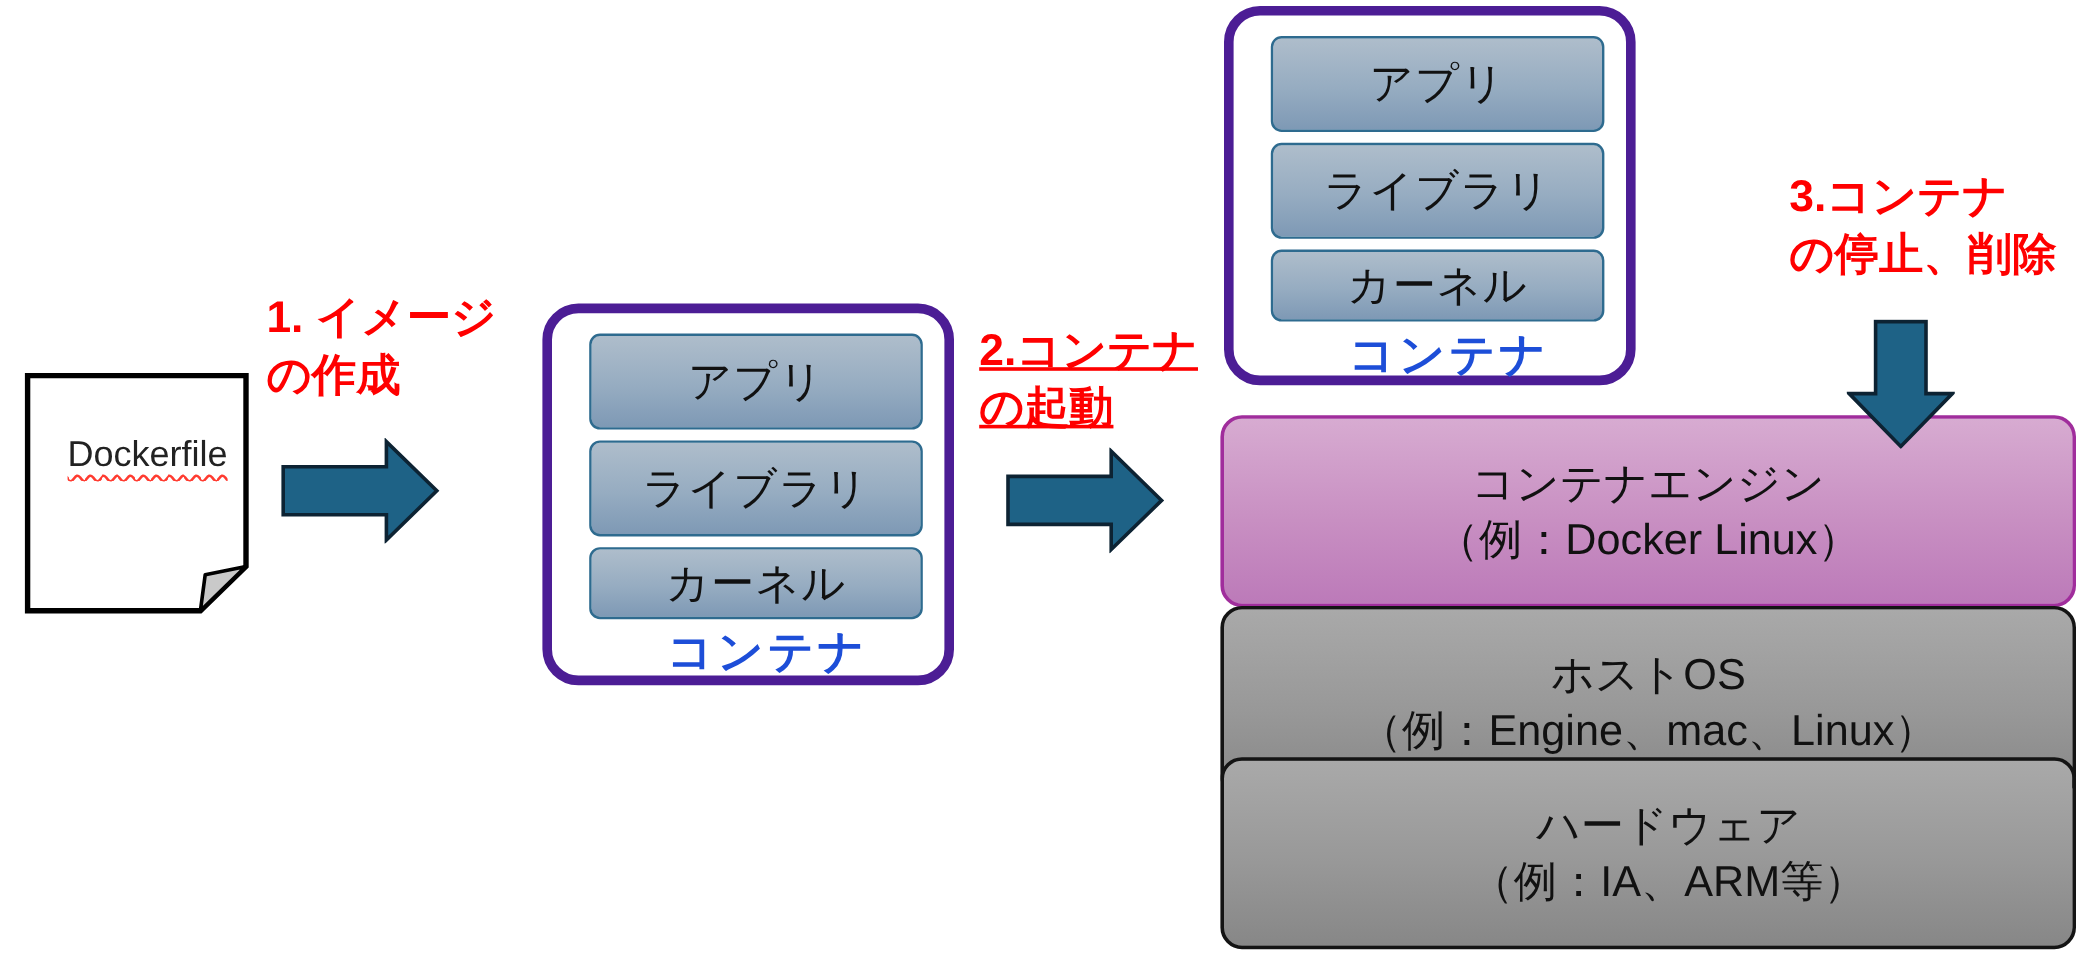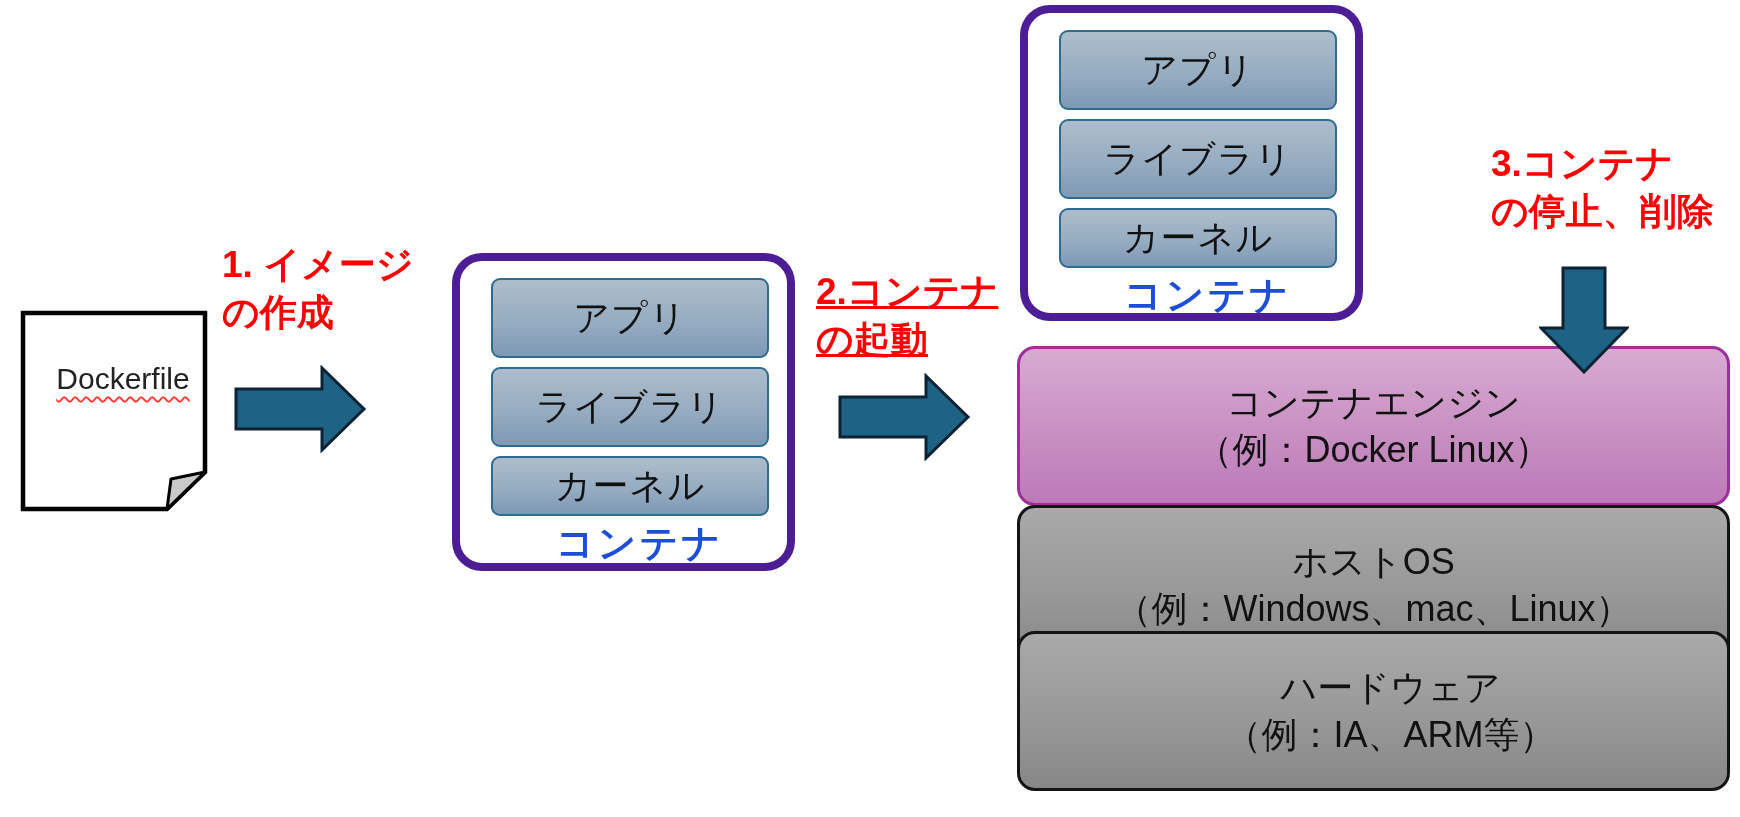--- a/index.html
+++ b/index.html
@@ -171,21 +171,21 @@
     </svg>
   </div>
 
   <div id="stack-engine" class="abs stack-box">
     <span class="stack-line">コンテナエンジン</span>
     <span class="stack-line">（例：Docker Linux）</span>
   </div>
 
   <div id="stack-hostos" class="abs stack-box">
     <span class="stack-line">ホストOS</span>
-    <span class="stack-line">（例：Windows、mac、Linux）</span>
+    <span class="stack-line">（例：Engine、mac、Linux）</span>
   </div>
 
   <div id="stack-hardware" class="abs stack-box">
     <span class="stack-line">ハードウェア</span>
     <span class="stack-line">（例：IA、ARM等）</span>
   </div>
 
 </div>
 
 </body></html>

